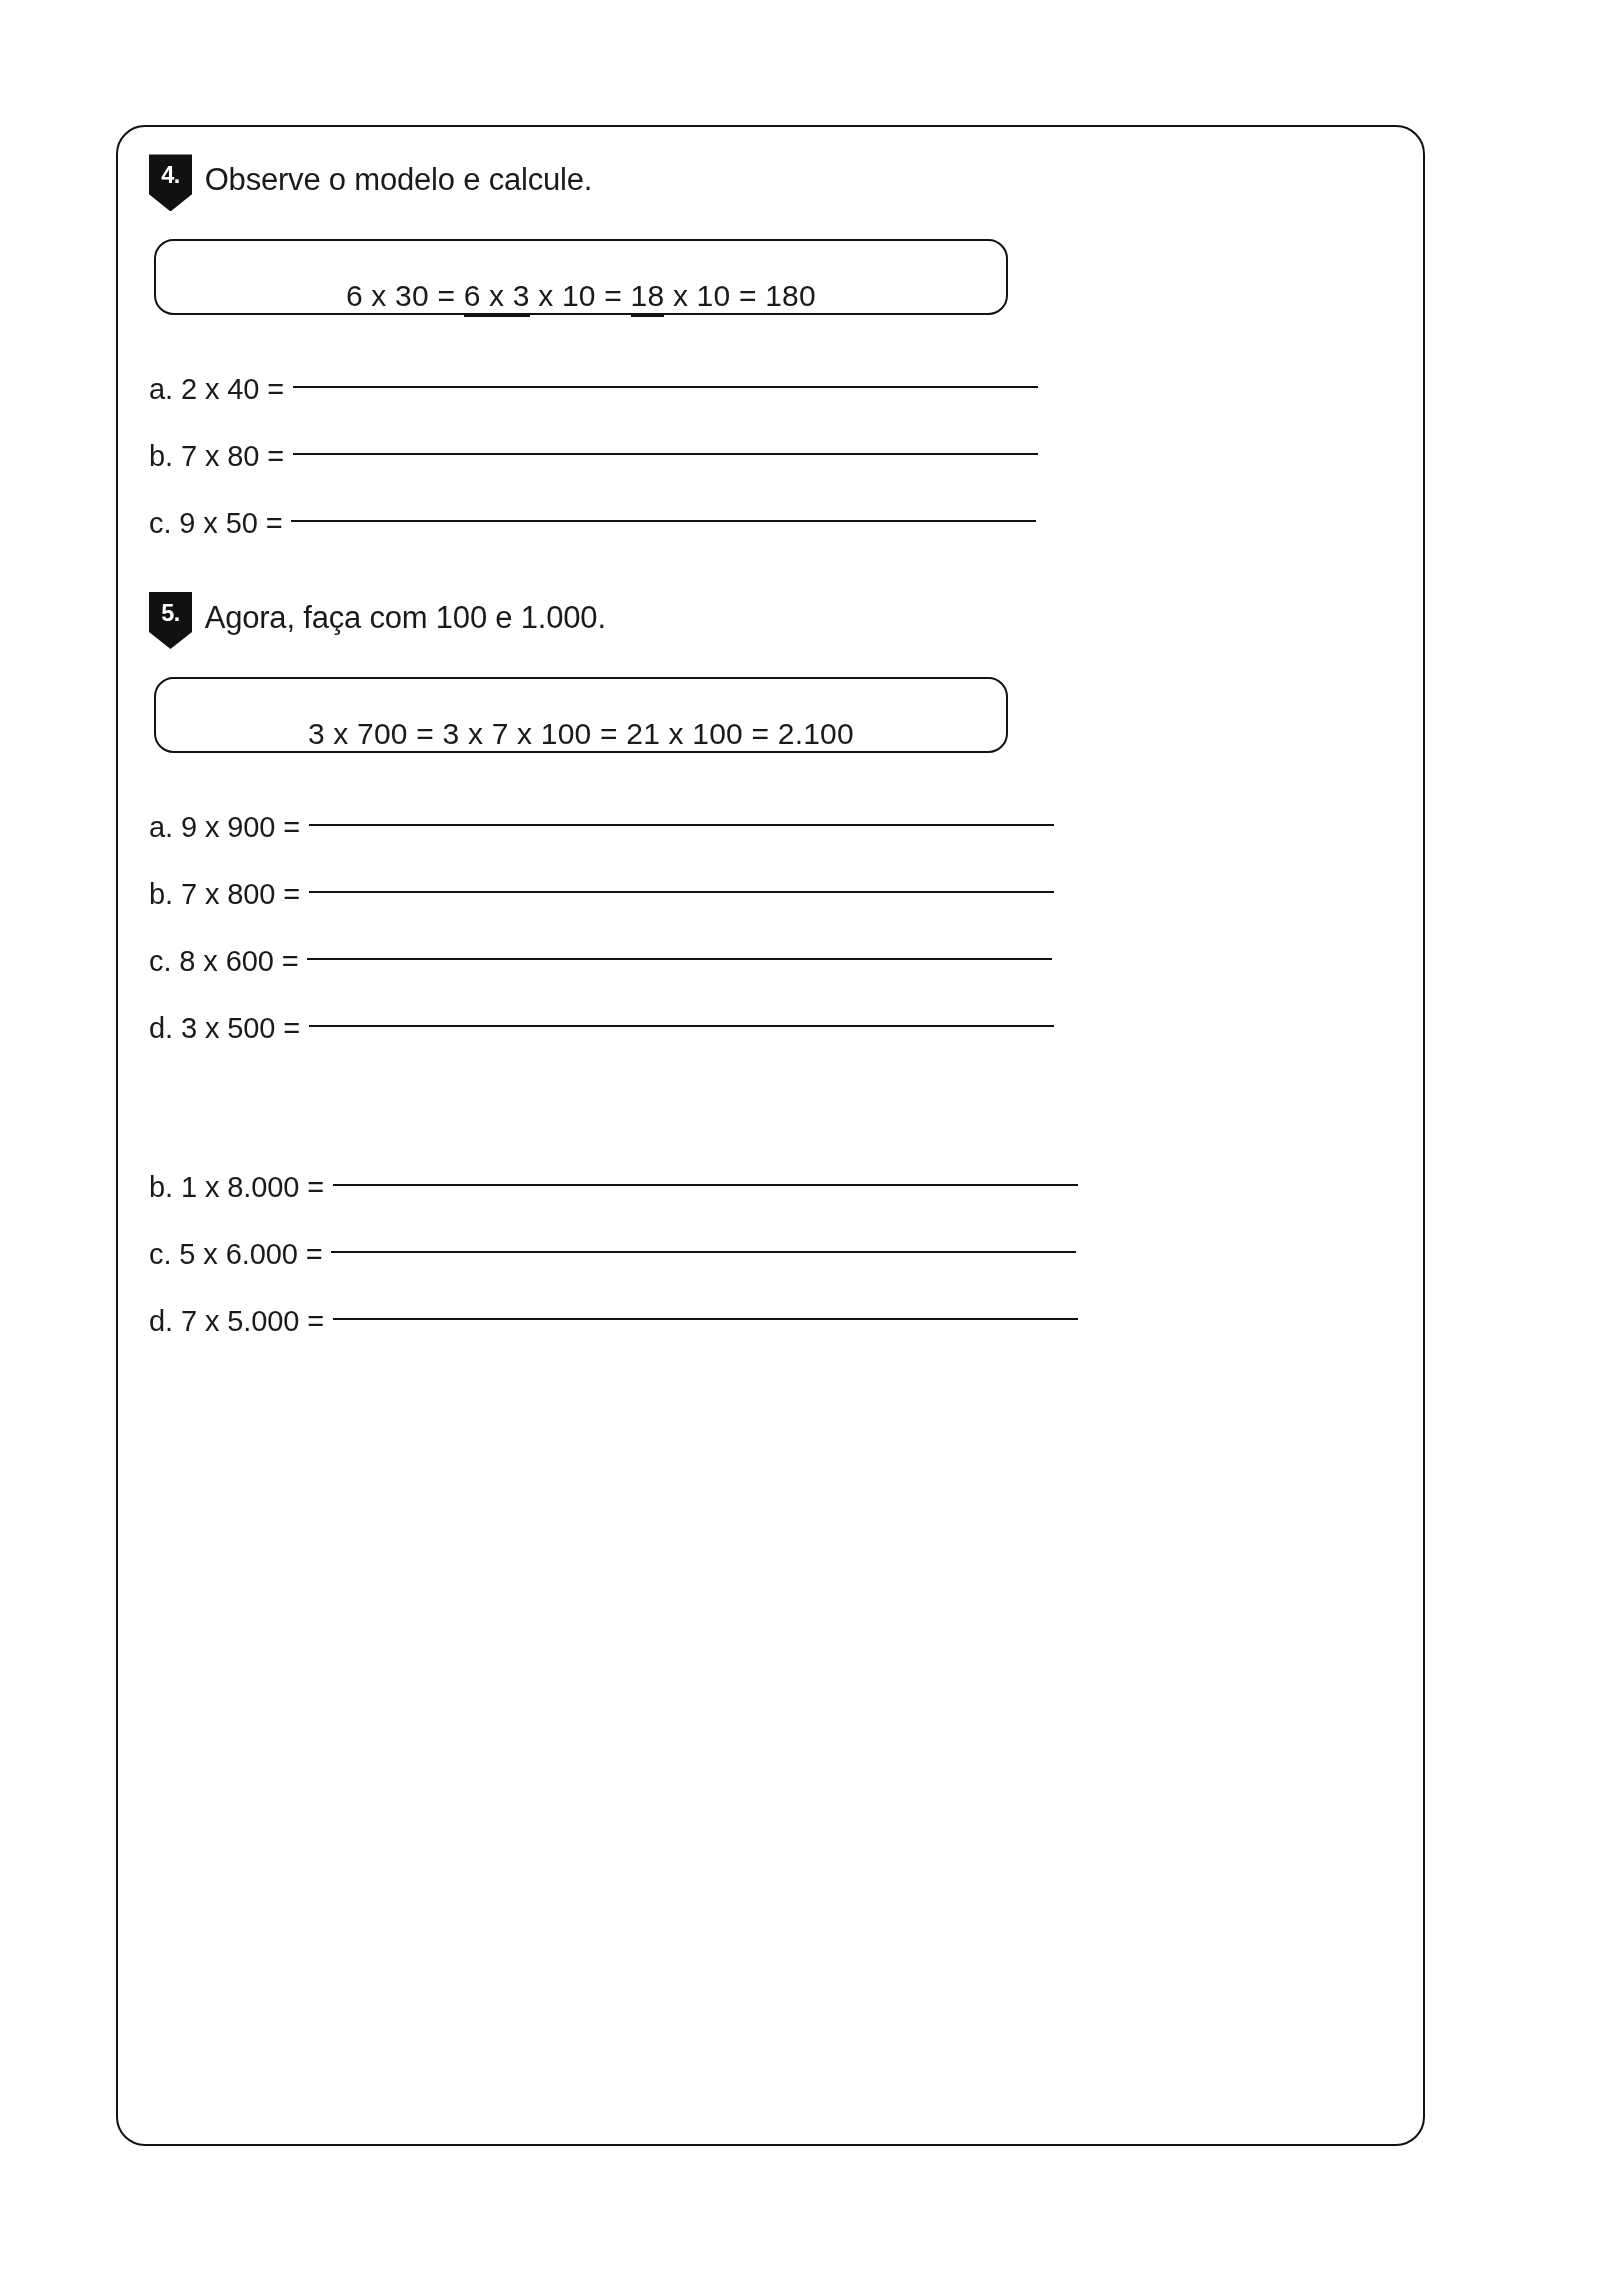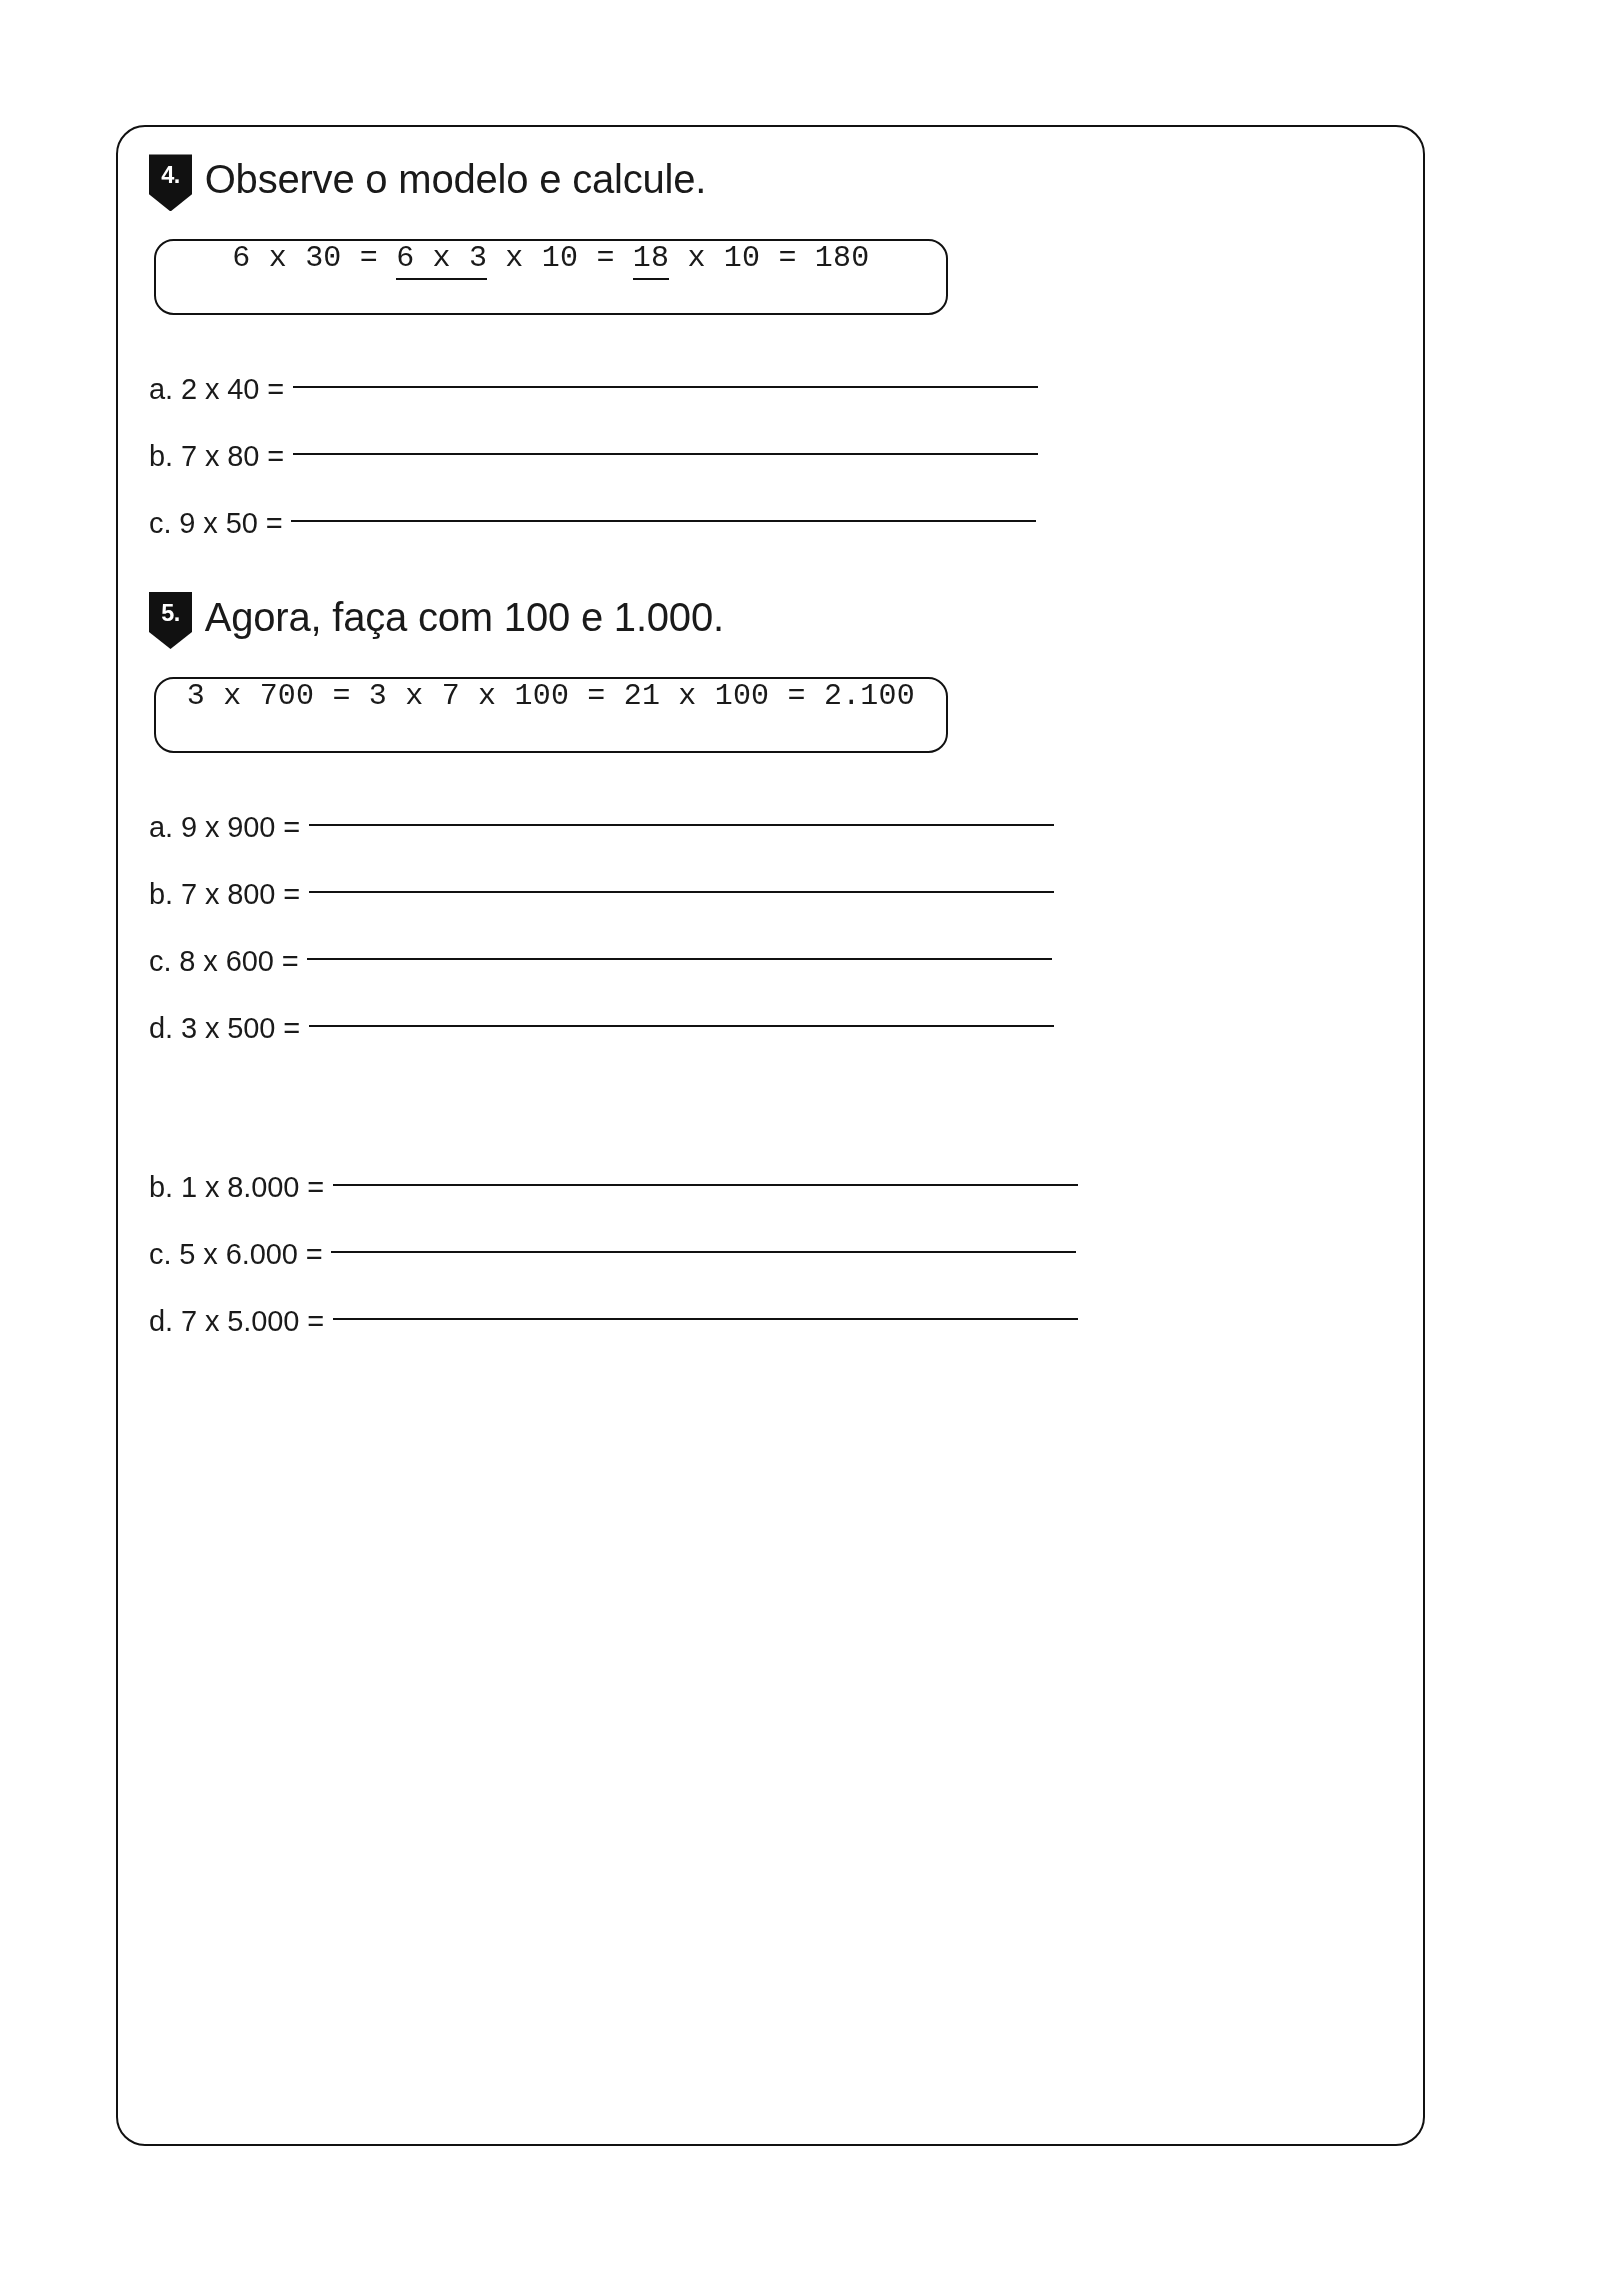--- a/index.html
+++ b/index.html
@@ -55,41 +55,40 @@
     justify-content: center;
     padding-top: 7.8px;
     box-sizing: border-box;
     flex: 0 0 auto;
     -webkit-clip-path: polygon(0 0, 100% 0, 100% 70%, 50% 100%, 0 70%);
     clip-path: polygon(0 0, 100% 0, 100% 70%, 50% 100%, 0 70%);
     font-family: "Liberation Sans", sans-serif;
     letter-spacing: -0.5px;
   }
   .heading-text {
-    font-size: 40px;
+    font-size: 31px;
     line-height: 41px;
     margin-left: 12.7px;
     padding-top: 4.9px;
     white-space: nowrap;
     font-weight: 400;
     letter-spacing: -0.2px;
   }
 
   
   .model-box {
     border: 2.9px solid #111111;
     border-radius: 19.6px;
     height: 76px;
-    width: 794px;
+    width: 854px;
     margin-left: 4.9px;
     display: flex;
-    align-items: flex-start;
+    align-items: flex-end;
     justify-content: center;
     box-sizing: border-box;
-    font-family: Liberation Mono, monospace;
   }
   .model-equation {
     font-size: 30px;
     letter-spacing: 0.2px;
     white-space: nowrap;
     text-align: center;
   }
   .model-equation u {
     text-decoration: none;
     border-bottom: 2.5px solid #111111;

